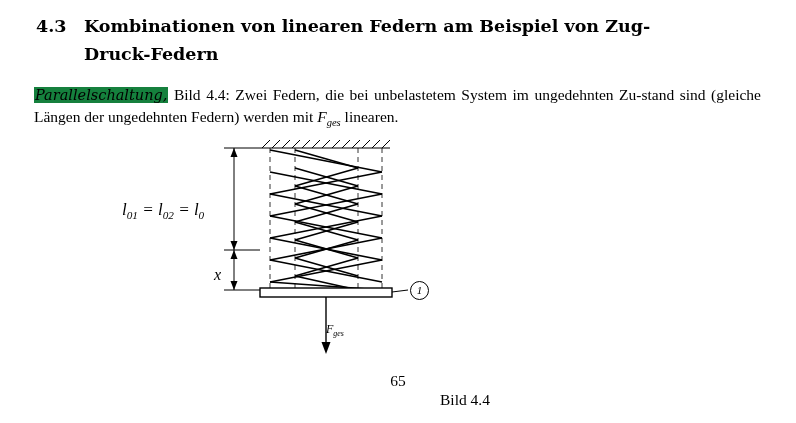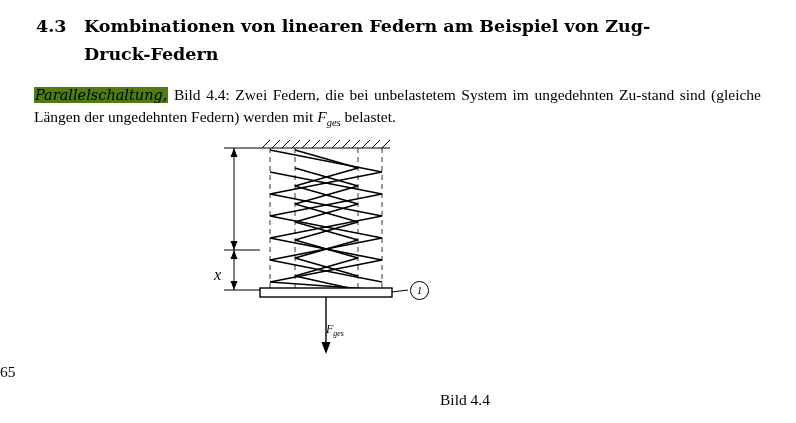--- a/index.html
+++ b/index.html
@@ -49,21 +49,21 @@
   .para {
     position: absolute;
     left: 34px;
     top: 84px;
     width: 727px;
     font-size: 15.5px;
     line-height: 21px;
     text-align: justify;
   }
   .hl {
-    background: #4d7c0f;
+    background: #15803d;
     font-style: italic;
     font-family: "DejaVu Serif", serif;
     font-size: 14.5px;
     padding: 0 1px;
   }
   .math-it {
     font-style: italic;
   }
   sub.small {
     font-size: 0.68em;
@@ -124,38 +124,38 @@
   .caption {
     position: absolute;
     left: 440px;
     top: 355px;
     font-size: 15.5px;
     margin-top: 36px;
   }
   .pagenum {
     position: absolute;
     left: 0;
-    top: 363px;
+    top: 372px;
     width: 796px;
-    text-align: left;
+    text-align: center;
     font-size: 15.5px;
   }
 </style>
 </head>
 <body>
 
 <div class="page">
 
   <div class="heading">
     <span class="num">4.3</span><span class="ttl">Kombinationen von linearen Federn am Beispiel von Zug-</span>
     <span class="line2">Druck-Federn</span>
   </div>
 
   <div class="para">
-    <span class="hl">Parallelschaltung,</span><span> Bild 4.4: Zwei Federn, die bei unbelastetem System im ungedehnten Zu-</span><span>stand sind (gleiche Längen der ungedehnten Federn) werden mit </span><span class="math-it">F</span><sub class="small">ges</sub><span> belastet.</span>
+    <span class="hl">Parallelschaltung,</span><span> Bild 4.4: Zwei Federn, die bei unbelastetem System im ungedehnten Zu-</span><span>stand sind (gleiche Längen der ungedehnten Federn) werden mit </span><span class="math-it">F</span><sub class="small">ges</sub><span> linearen.</span>
   </div>
 
   <div class="figure">
 
     <svg width="340" height="230" viewBox="0 0 340 230">
 
       <g stroke="#000" stroke-width="1">
         <line x1="38" y1="10" x2="168" y2="10"></line>
         <line x1="40" y1="10" x2="48" y2="2"></line>
         <line x1="50" y1="10" x2="58" y2="2"></line>
@@ -207,20 +207,23 @@
       </g>
 
       <g stroke="#000" stroke-width="1.4">
         <line x1="104" y1="159" x2="104" y2="212"></line>
         <path d="M104 216 l-4.5 -12 l9 0 z" fill="#000" stroke="none"></path>
       </g>
 
       <line x1="170" y1="154" x2="186" y2="152" stroke="#000" stroke-width="1"></line>
     </svg>
 
+    <div class="dimlabel">
+      <span>l</span><sub style="font-size:0.66em">01</sub> = <span>l</span><sub style="font-size:0.66em">02</sub> = <span>l</span><sub style="font-size:0.66em">0</sub>
+    </div>
 
     <div class="xlabel">x</div>
 
     <div class="fgeslabel"><span>F</span><sub>ges</sub></div>
 
     <div class="circlenum">1</div>
   </div>
 
   <div class="caption">Bild 4.4</div>
 

